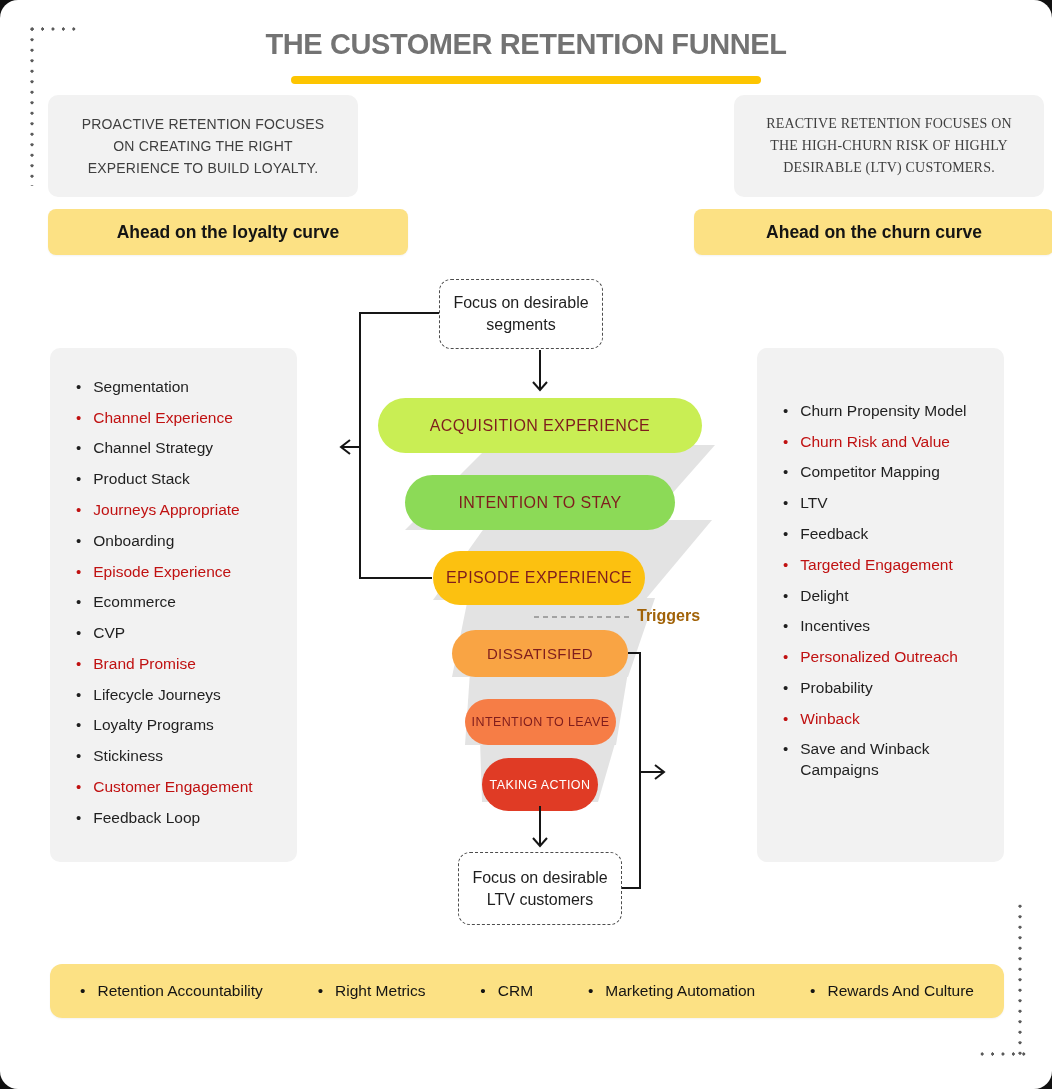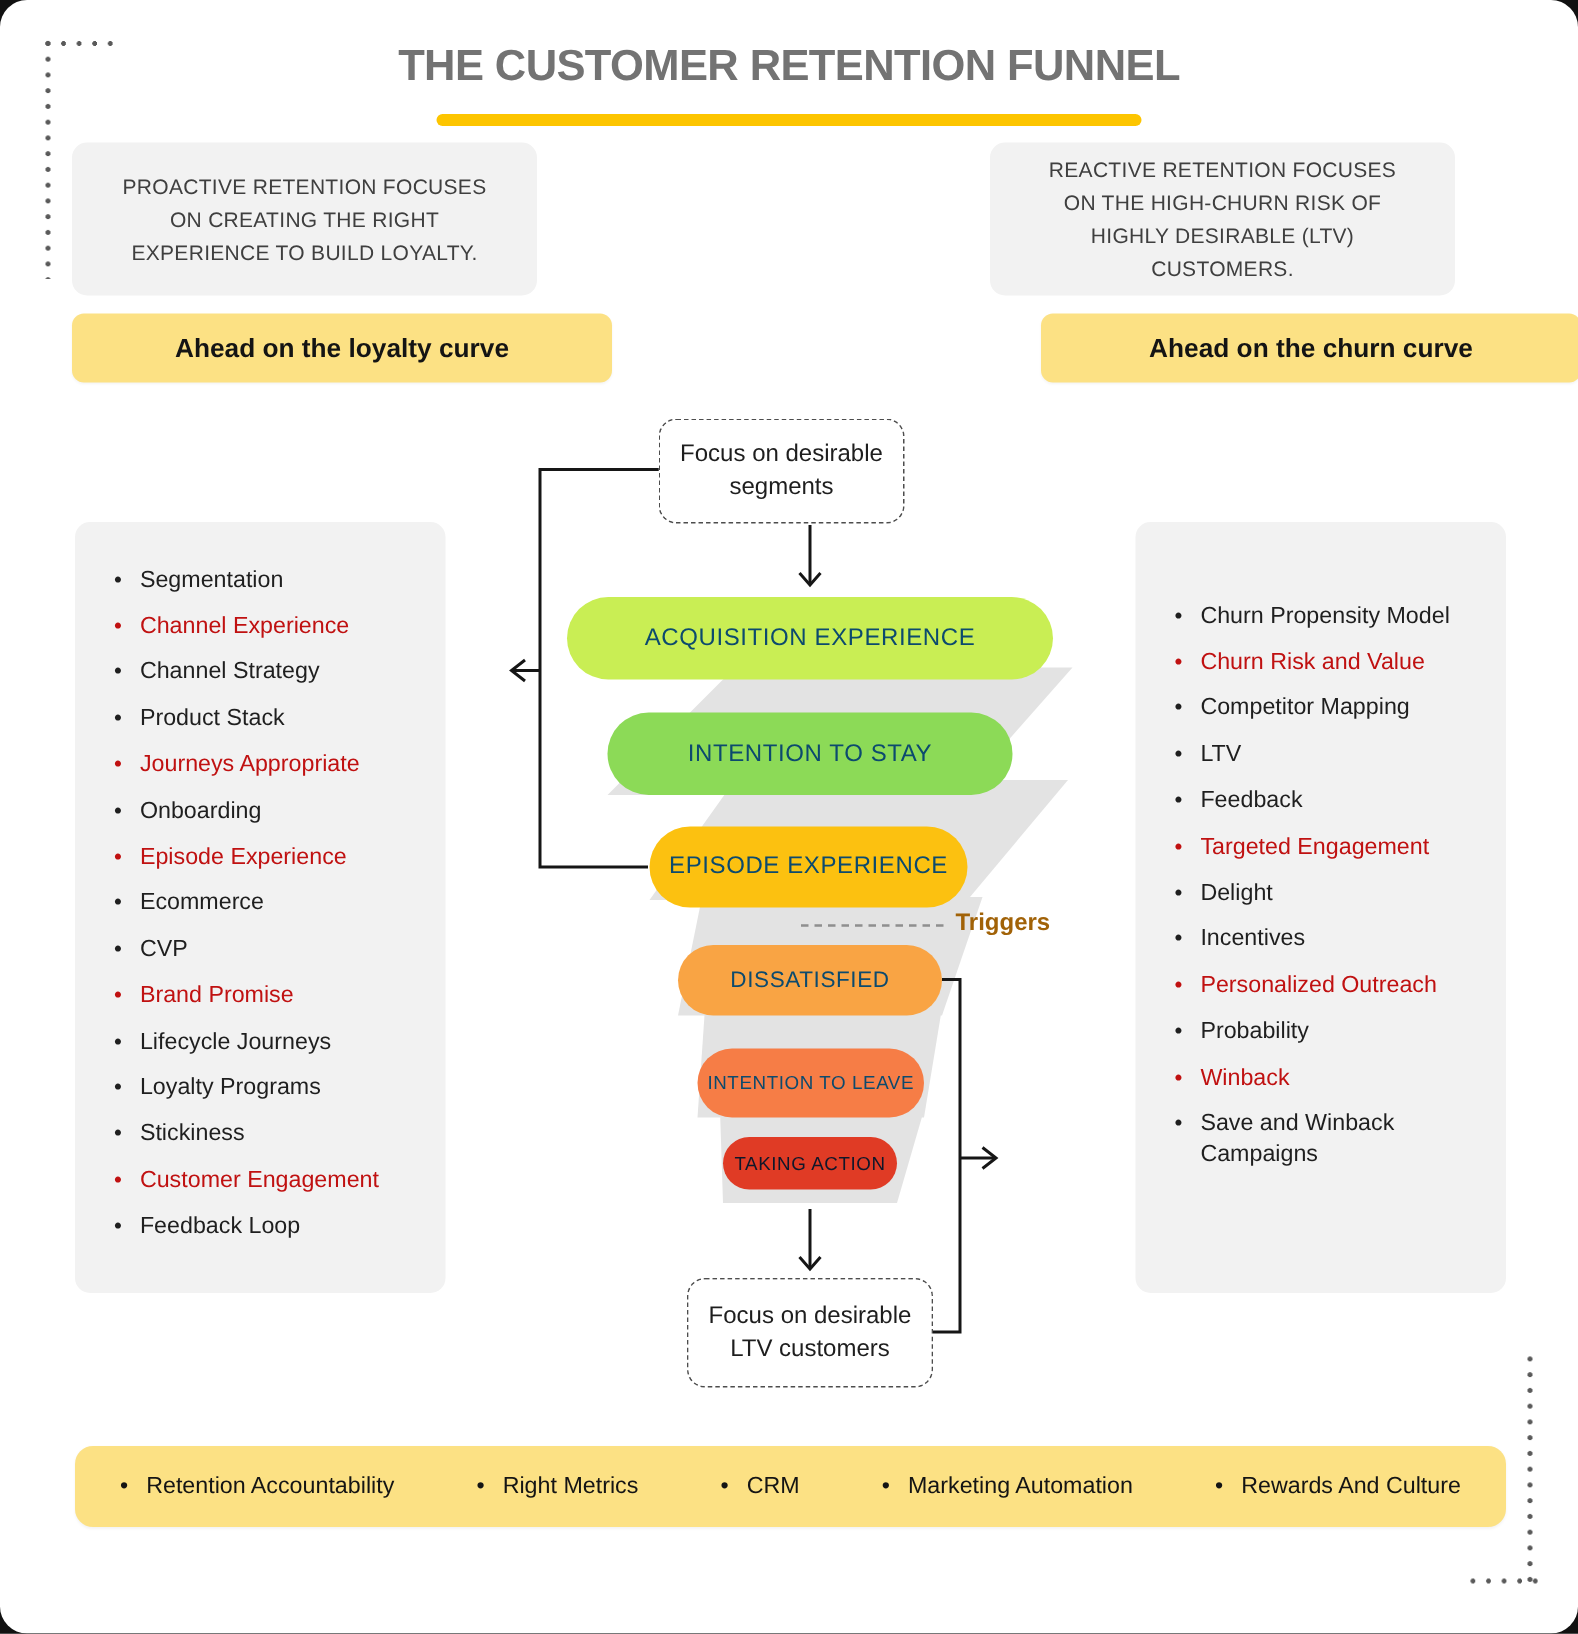--- a/index.html
+++ b/index.html
@@ -19,46 +19,46 @@
   
   .title{position:absolute;left:0;right:0;top:28px;text-align:center;
     font-size:29px;font-weight:bold;letter-spacing:-0.4px;color:#737373;z-index:4;}
   .title-underline{position:absolute;left:calc(50% - 235px);top:76px;width:470px;height:8px;
     border-radius:4px;background:#fdc500;z-index:4;}
   
   .info-box{position:absolute;top:95px;width:310px;height:102px;background:#f2f2f2;border-radius:10px;
     display:flex;align-items:center;justify-content:center;z-index:4;}
   .info-box .txt{width:254px;text-align:center;font-size:14px;line-height:1.58;letter-spacing:0.2px;color:#3f3f3f;}
   .info-left{left:48px;}
-  .info-right{left:660px;}
+  .info-right{left:734px;font-family:Liberation Serif, serif;}
   .hl-box{position:absolute;top:209px;width:360px;height:46px;background:#fce184;border-radius:8px;
     display:flex;align-items:center;justify-content:center;font-size:17.5px;font-weight:bold;color:#141414;z-index:4;
     box-shadow:0 1px 2px rgba(0,0,0,.05);}
   .hl-left{left:48px;}
   .hl-right{left:694px;}
   
   .panel{position:absolute;top:348px;width:247px;height:514px;background:#f2f2f2;border-radius:10px;
     box-sizing:border-box;z-index:4;}
   .panel-left{left:50px;padding:23px 14px 0 26px;}
   .panel-right{left:757px;padding:47px 14px 0 26px;}
   .panel ul{list-style:none;margin:0;padding:0;}
   .panel li{display:flex;align-items:flex-start;padding:4.9px 0;font-size:15.5px;line-height:21px;color:#1f1f1f;}
   .panel li .bullet{margin-right:12px;font-size:15px;}
   .panel li.red{color:#c01111;}
   .panel li.two-line .label{max-width:150px;display:inline-block;}
   
   .ribbons{position:absolute;left:0;top:0;z-index:1;}
   .stage{position:absolute;border-radius:999px;display:flex;align-items:center;justify-content:center;
-    color:#0c4a6e;letter-spacing:0.4px;z-index:2;font-weight:normal;}
+    color:#7f1d1d;letter-spacing:0.4px;z-index:2;font-weight:normal;}
   .stage0{left:378px;top:398px;width:324px;height:55px;background:#c9ee54;font-size:16px;}
   .stage1{left:405px;top:475px;width:270px;height:55px;background:#8cda57;font-size:16px;}
   .stage2{left:433px;top:551px;width:212px;height:54px;background:#fcc110;font-size:16px;}
   .stage3{left:452px;top:630px;width:176px;height:47px;background:#f9a444;font-size:15px;}
   .stage4{left:465px;top:699px;width:151px;height:46px;background:#f67d46;font-size:12.5px;}
-  .stage5{left:482px;top:758px;width:116px;height:35px;background:#e03b25;font-size:12.5px;color:#0f172a;}
+  .stage5{left:482px;top:758px;width:116px;height:53px;background:#e03b25;font-size:12.5px;color:#ffffff;}
   
   .note{position:absolute;width:164px;border:1.6px dashed #4d4d4d;border-radius:12px;background:#fff;
     display:flex;align-items:center;justify-content:center;text-align:center;
     font-size:16px;line-height:1.35;color:#1e1e1e;box-sizing:border-box;z-index:4;}
   .note-top{left:439px;top:279px;height:70px;}
   .note-bottom{left:458px;top:852px;height:73px;}
   
   .connectors{position:absolute;left:0;top:0;z-index:3;pointer-events:none;}
   .triggers-label{position:absolute;left:637px;top:607px;font-size:16px;font-weight:bold;color:#a16207;z-index:4;}
   

